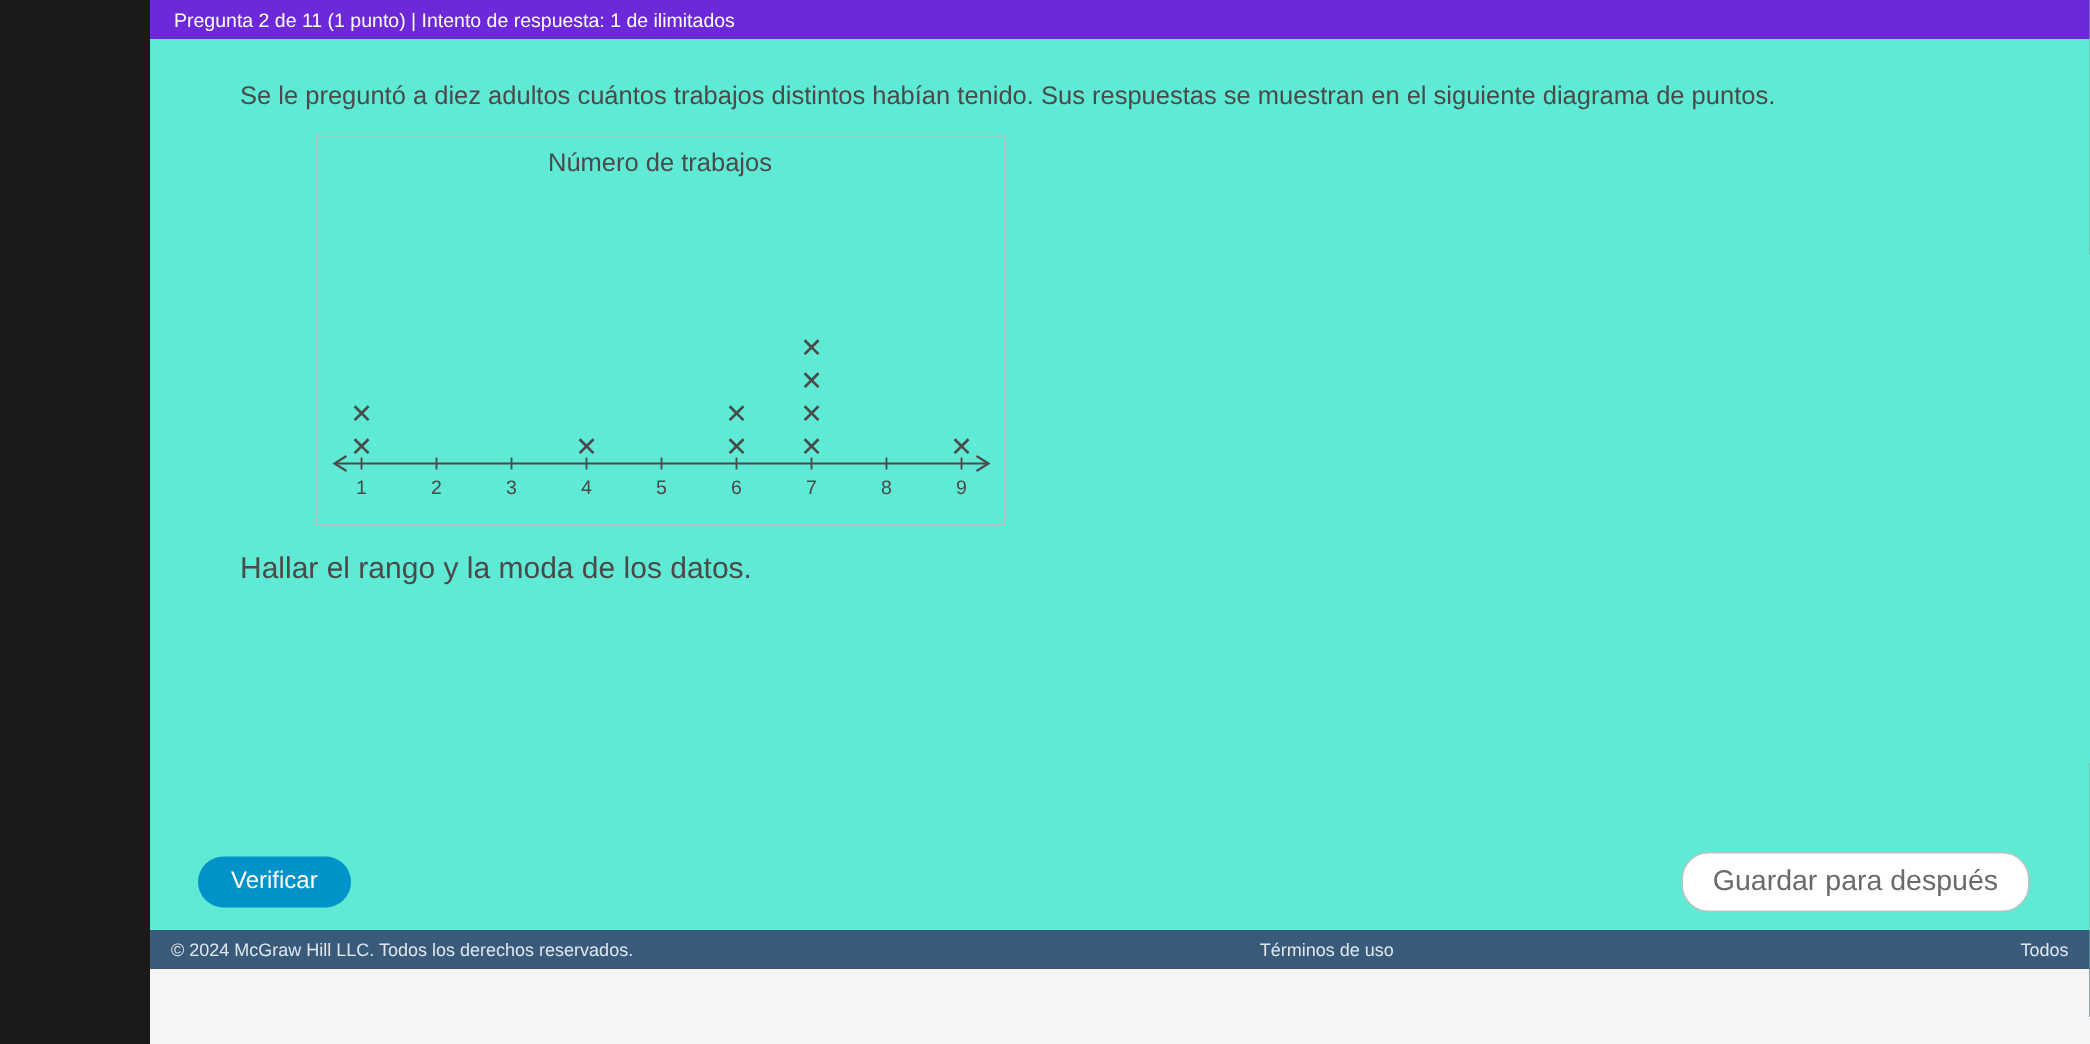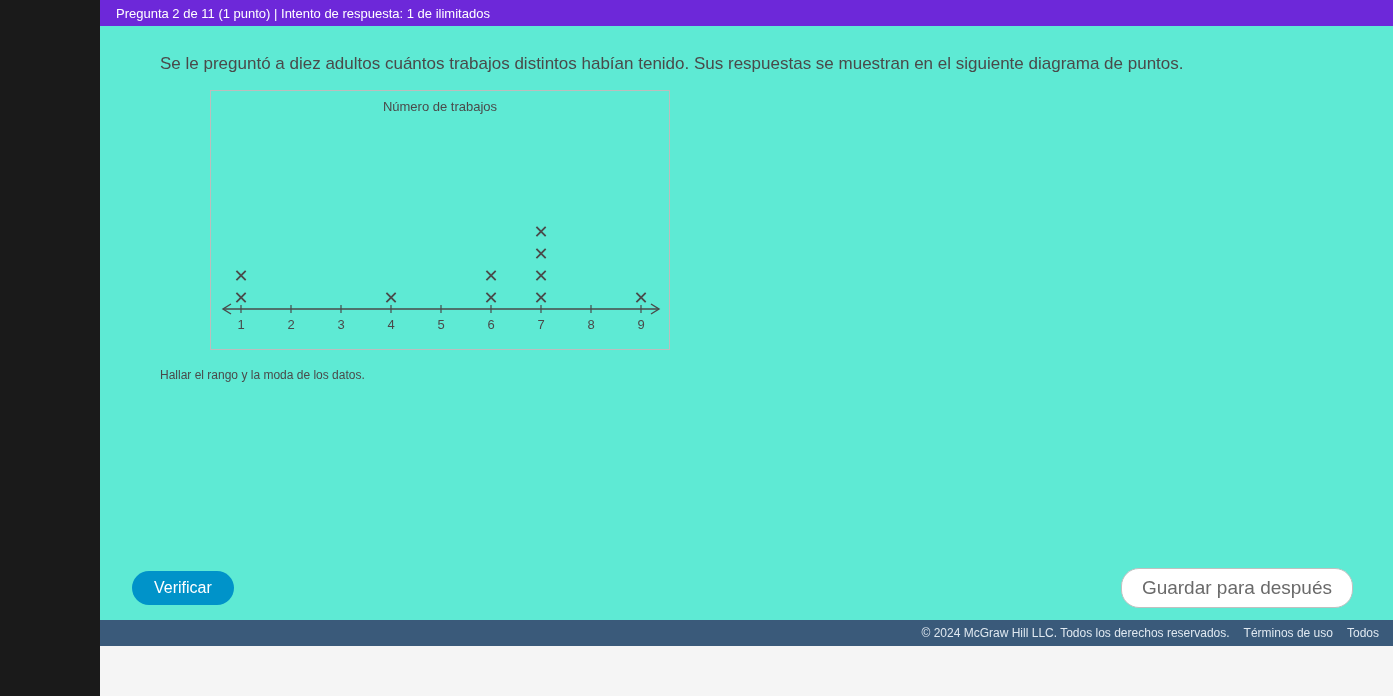--- a/index.html
+++ b/index.html
@@ -36,32 +36,32 @@
     border: 1px solid #bdbdbd;
     width: 460px;
     height: 260px;
     margin-left: 50px;
     position: relative;
     padding-top: 8px;
   }
   .dotplot-title {
     text-align: center;
     color: #4a4a4a;
-    font-size: 13px;
+    font-size: 17px;
   }
   .dotplot-svg {
     position: absolute;
     left: 0;
     bottom: 0;
     width: 460px;
     height: 230px;
   }
   .instruction {
     color: #4a4a4a;
-    font-size: 12px;
+    font-size: 20px;
     margin: 18px 0 18px 0;
   }
   .answers-row {
     display: flex;
     align-items: flex-start;
     gap: 40px;
     margin-left: 50px;
   }
   .answers-box {
     border: 1px solid #bdbdbd;
@@ -138,21 +138,21 @@
     position: absolute;
     left: 0;
     right: 0;
     bottom: 0;
     height: 26px;
     background: #3a5a7a;
     color: #dfe8f0;
     font-size: 12px;
     display: flex;
     align-items: center;
-    justify-content: flex-end;
+    justify-content: space-between;
     padding: 0 14px;
     gap: 14px;
   }
   .footer span { white-space: nowrap; }
   .x-mark {
     font-family: Arial;
     font-size: 18px;
     fill: #4a4a4a;
     text-anchor: middle;
     dominant-baseline: middle;

